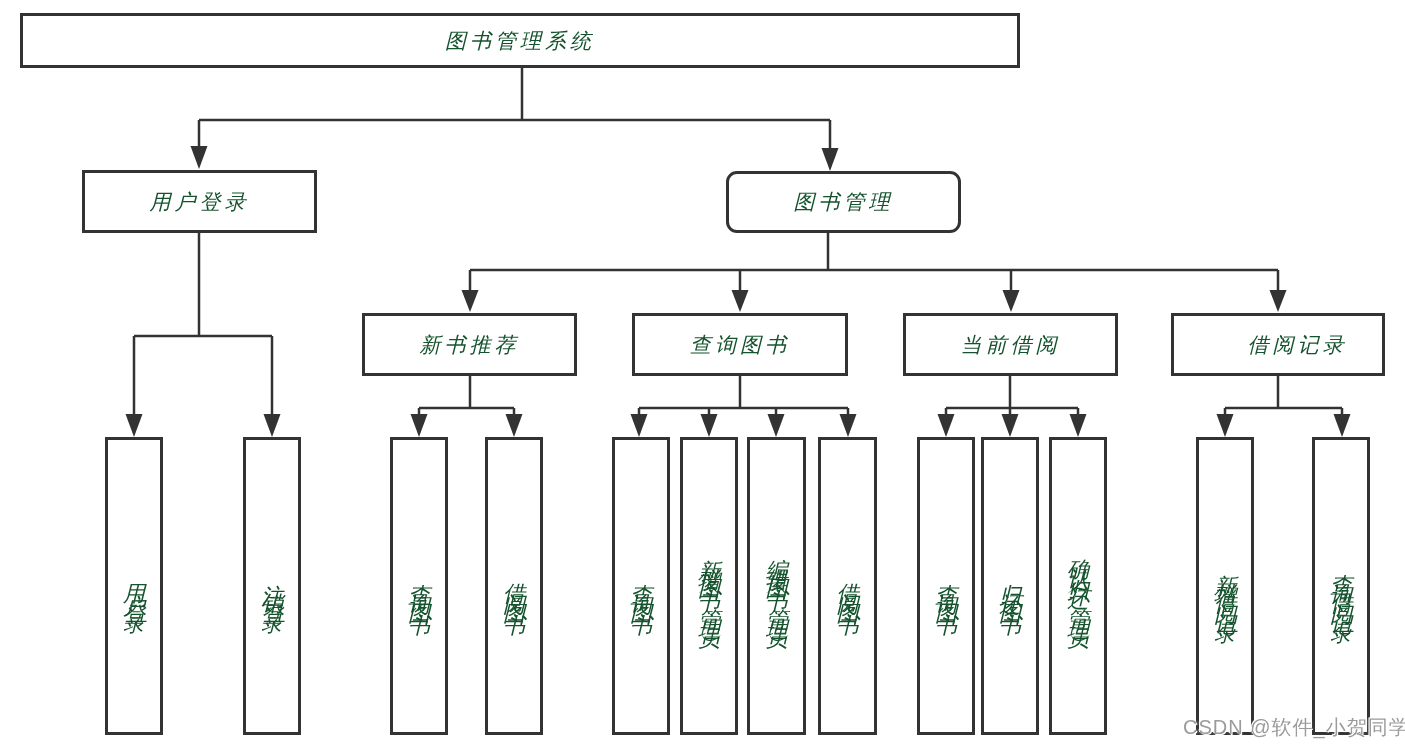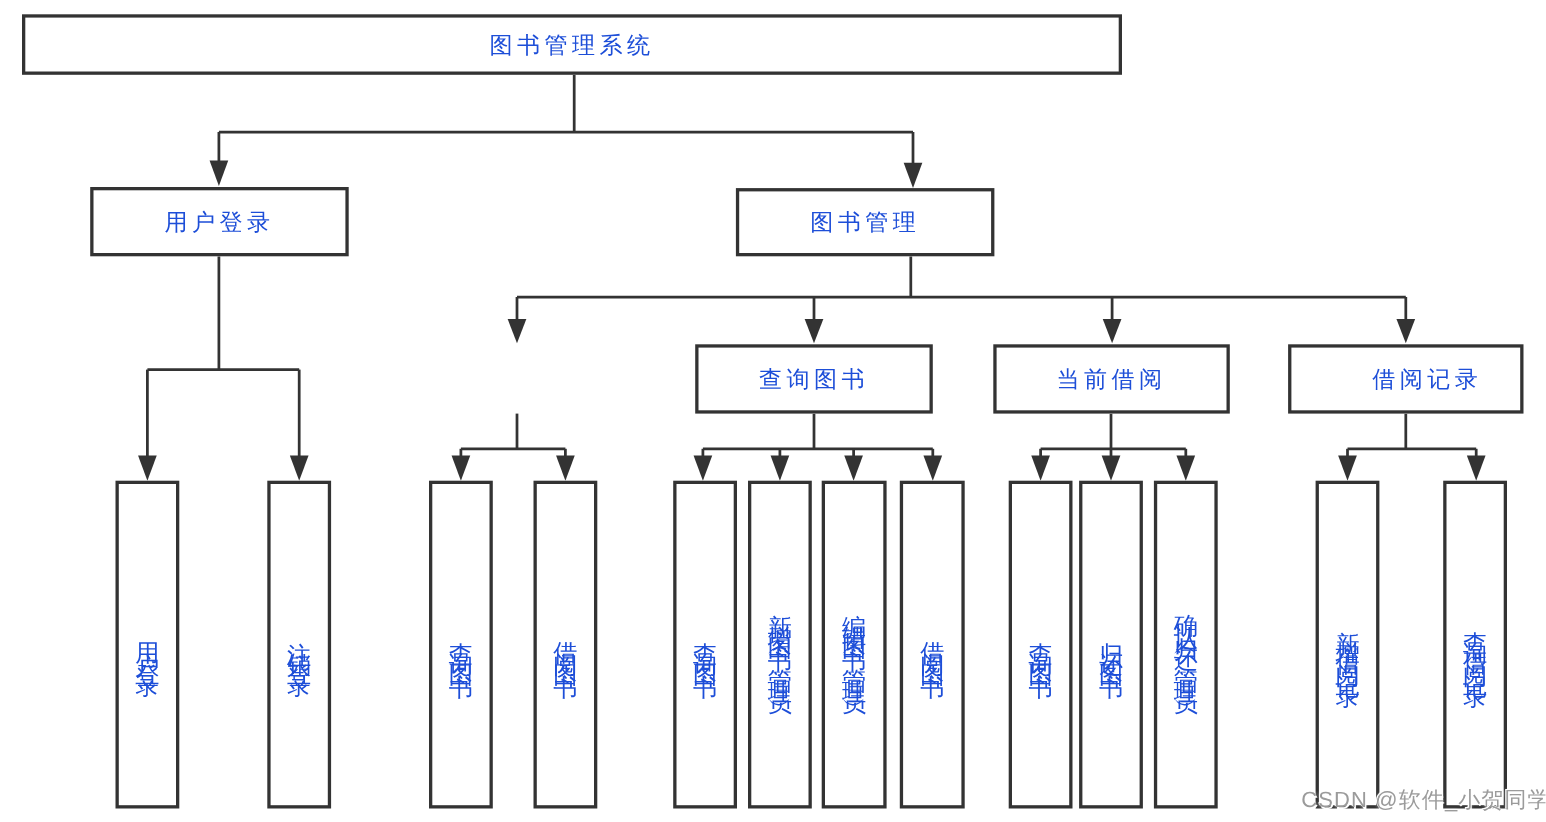--- a/index.html
+++ b/index.html
@@ -2,21 +2,21 @@
 <html><head>
 <meta charset="utf-8">
 <style>
   html,body{margin:0;padding:0;background:#ffffff;}
   body{width:1405px;height:747px;position:relative;overflow:hidden;
        font-family:"Liberation Sans","DejaVu Sans",sans-serif;}
   #stage{position:absolute;left:0;top:0;width:1405px;height:747px;background:#ffffff;}
   #wires{position:absolute;left:0;top:0;z-index:1;}
   .node{position:absolute;z-index:2;background:#ffffff;border:3px solid #333333;
         box-sizing:border-box;display:flex;align-items:center;justify-content:center;
-        color:#1d4ed8;font-size:21px;letter-spacing:4px;white-space:nowrap;}
+        color:#14532d;font-size:21px;letter-spacing:4px;white-space:nowrap;font-style:italic;}
   .leaf{writing-mode:vertical-rl;text-orientation:mixed;
         font-size:22px;letter-spacing:10px;line-height:1;white-space:normal;}
   #watermark{position:absolute;z-index:5;left:1183px;top:714px;
              font-size:20px;letter-spacing:1px;color:#9b9b9b;
              text-shadow:0 0 3px #ffffff,1px 1px 0 #ffffff,-1px -1px 0 #ffffff;
              white-space:nowrap;}
 </style>
 </head>
 <body>
 
@@ -107,22 +107,23 @@
     </g>
     <g fill="#333333" stroke="none">
       <polygon points="1216.5,414 1233.5,414 1225,437"></polygon>
       <polygon points="1333.5,414 1350.5,414 1342,437"></polygon>
     </g>
   </svg>
 
   <div class="node" style="left:20px;top:13px;width:1000px;height:55px;">图书管理系统</div>
 
   <div class="node" style="left:82px;top:170px;width:235px;height:63px;">用户登录</div>
-  <div class="node" style="left:669px;top:171px;width:235px;height:62px;">图书管理</div>
+  <div class="node" style="left:726px;top:171px;width:235px;height:62px;border-radius:11px;">图书管理</div>
 
+  <div class="node" style="left:362px;top:313px;width:215px;height:63px;">新书推荐</div>
   <div class="node" style="left:632px;top:313px;width:216px;height:63px;">查询图书</div>
   <div class="node" style="left:903px;top:313px;width:215px;height:63px;">当前借阅</div>
   <div class="node" style="left:1171px;top:313px;width:214px;height:63px;padding-left:39px;">借阅记录</div>
 
   <div class="node leaf" style="left:105px;top:437px;width:58px;height:298px;">用户登录</div>
   <div class="node leaf" style="left:243px;top:437px;width:58px;height:298px;">注销登录</div>
   <div class="node leaf" style="left:390px;top:437px;width:58px;height:298px;">查询图书</div>
   <div class="node leaf" style="left:485px;top:437px;width:58px;height:298px;">借阅图书</div>
   <div class="node leaf" style="left:612px;top:437px;width:58px;height:298px;">查询图书</div>
   <div class="node leaf" style="left:680px;top:437px;width:58px;height:298px;">新增图书（管理员）</div>

